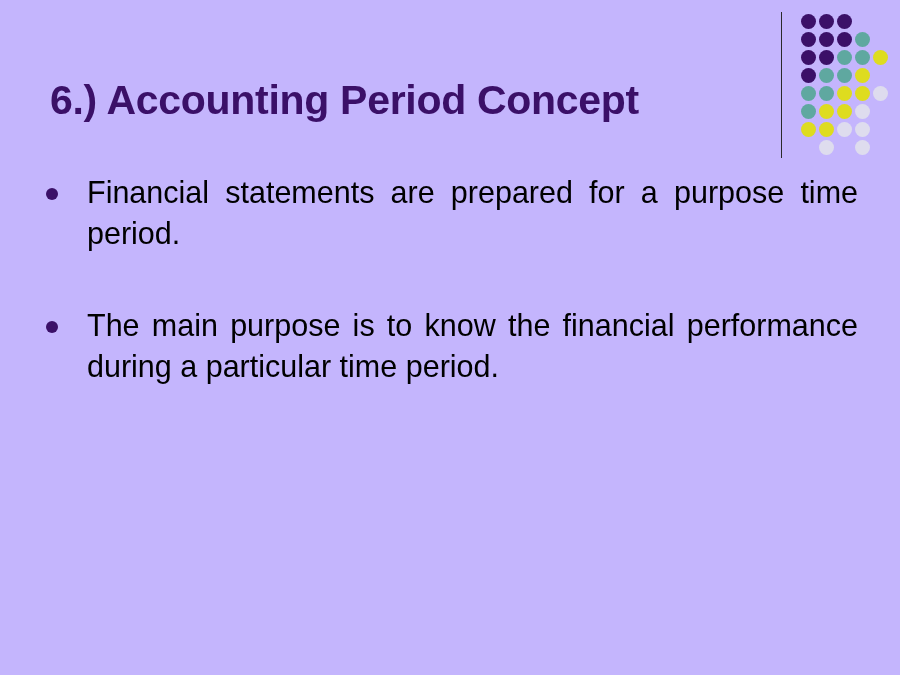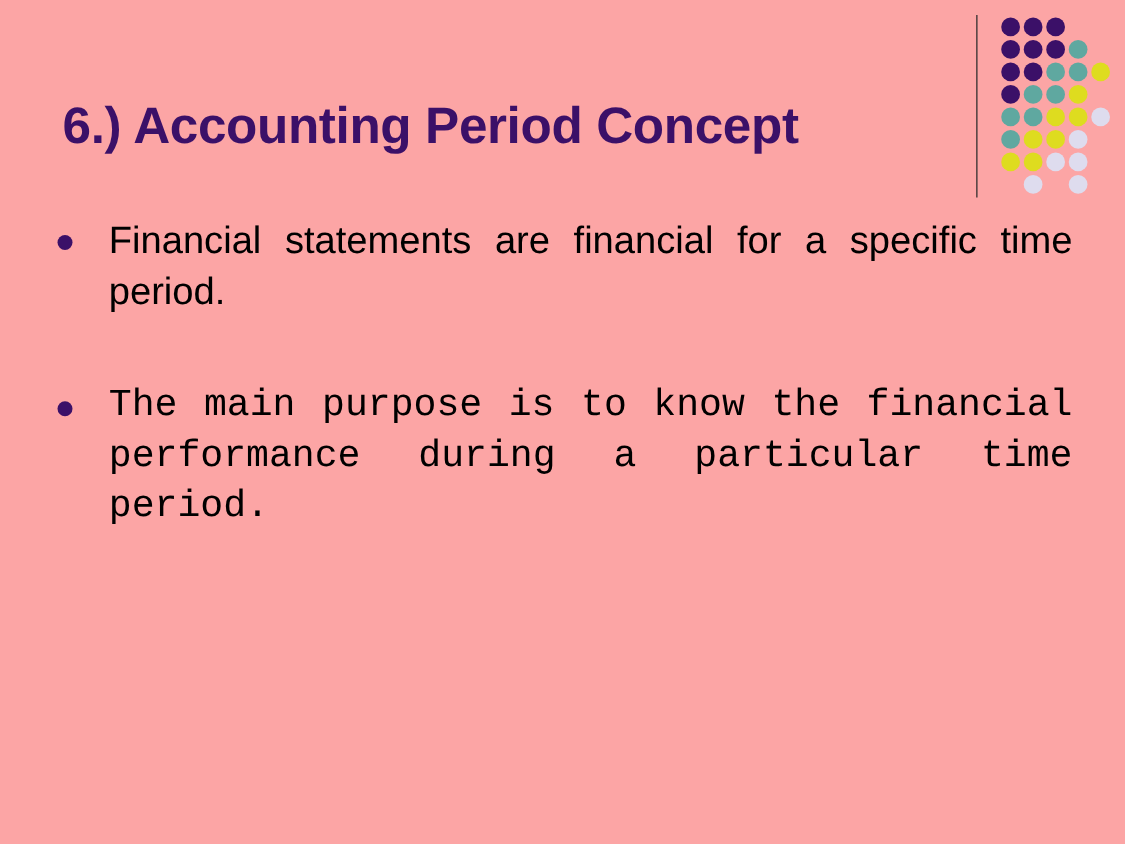--- a/index.html
+++ b/index.html
@@ -10,21 +10,21 @@
     width: 900px;
     height: 675px;
     background: #ffffff;
     font-family: "Liberation Sans", sans-serif;
     overflow: hidden;
   }
   .slide {
     position: relative;
     width: 900px;
     height: 675px;
-    background: #fca5a5;
+    background: #c4b5fd;
   }
 
   
   .deco {
     position: absolute;
     top: 0;
     left: 770px;
     width: 130px;
     height: 170px;
   }
@@ -69,21 +69,21 @@
     position: absolute;
     left: 46px;
     top: 172px;
     width: 812px;
   }
   .bullet-row {
     display: flex;
     align-items: flex-start;
     margin-bottom: 52px;
   }
-  .bullet-row:last-child { margin-bottom: 0; font-family: Liberation Mono, monospace; }
+  .bullet-row:last-child { margin-bottom: 0; }
   .bullet-marker {
     flex: 0 0 auto;
     width: 12px;
     height: 12px;
     border-radius: 50%;
     background: #3B1068;
     margin-top: 16px;
     margin-right: 29px;
   }
   .bullet-text {
@@ -141,21 +141,21 @@
         <span class="dot" style="left: 54px; top: 126px; width: 15px; height: 15px; background: rgb(222, 220, 238);"></span>
       </div>
   </div>
 
   <div class="title">6.) Accounting Period Concept</div>
 
   <div class="body">
 
     <div class="bullet-row">
       <span class="bullet-marker"></span>
-      <div class="bullet-text" id="b0">Financial statements are financial for a specific time period.</div>
+      <div class="bullet-text" id="b0">Financial statements are prepared for a purpose time period.</div>
     </div>
 
 
     <div class="bullet-row">
       <span class="bullet-marker"></span>
       <div class="bullet-text" id="b2">The main purpose is to know the financial performance during a particular time period.</div>
     </div>
 
   </div>
 </div>

